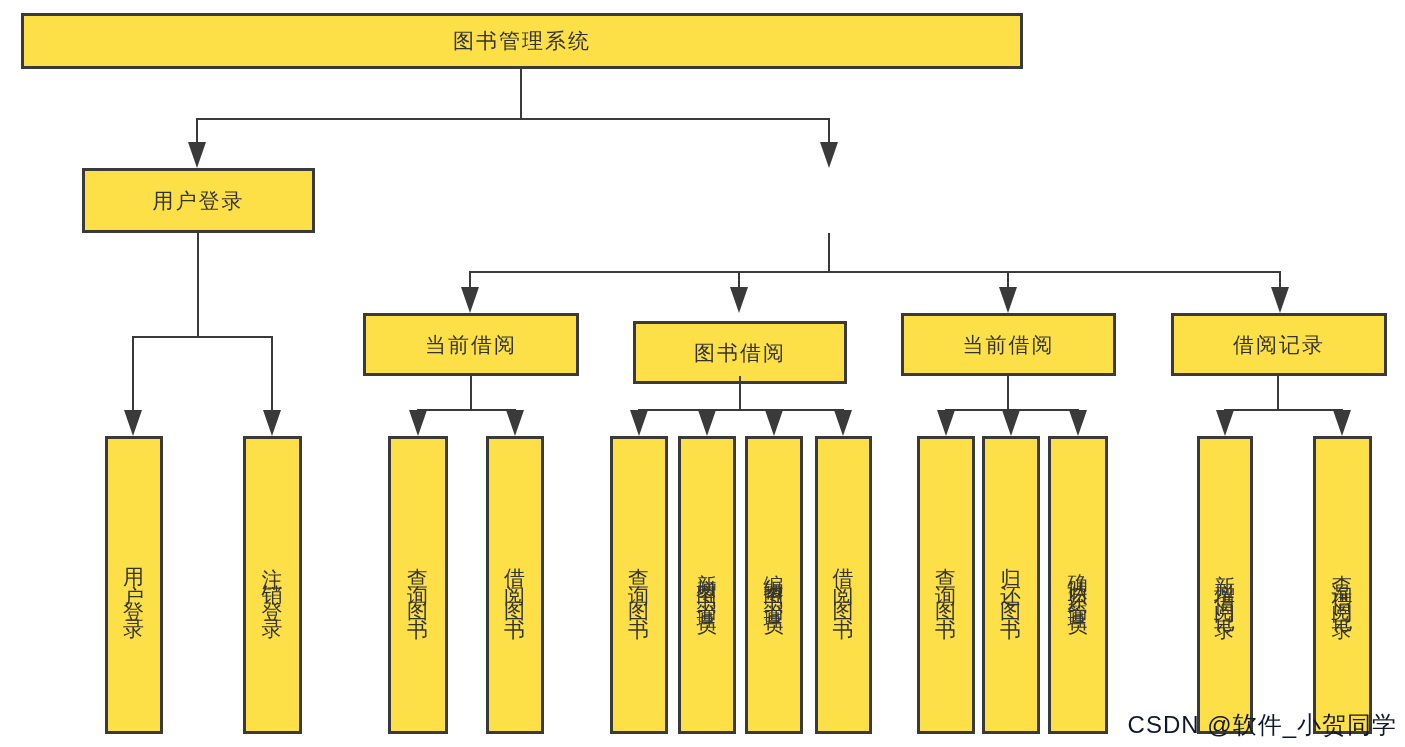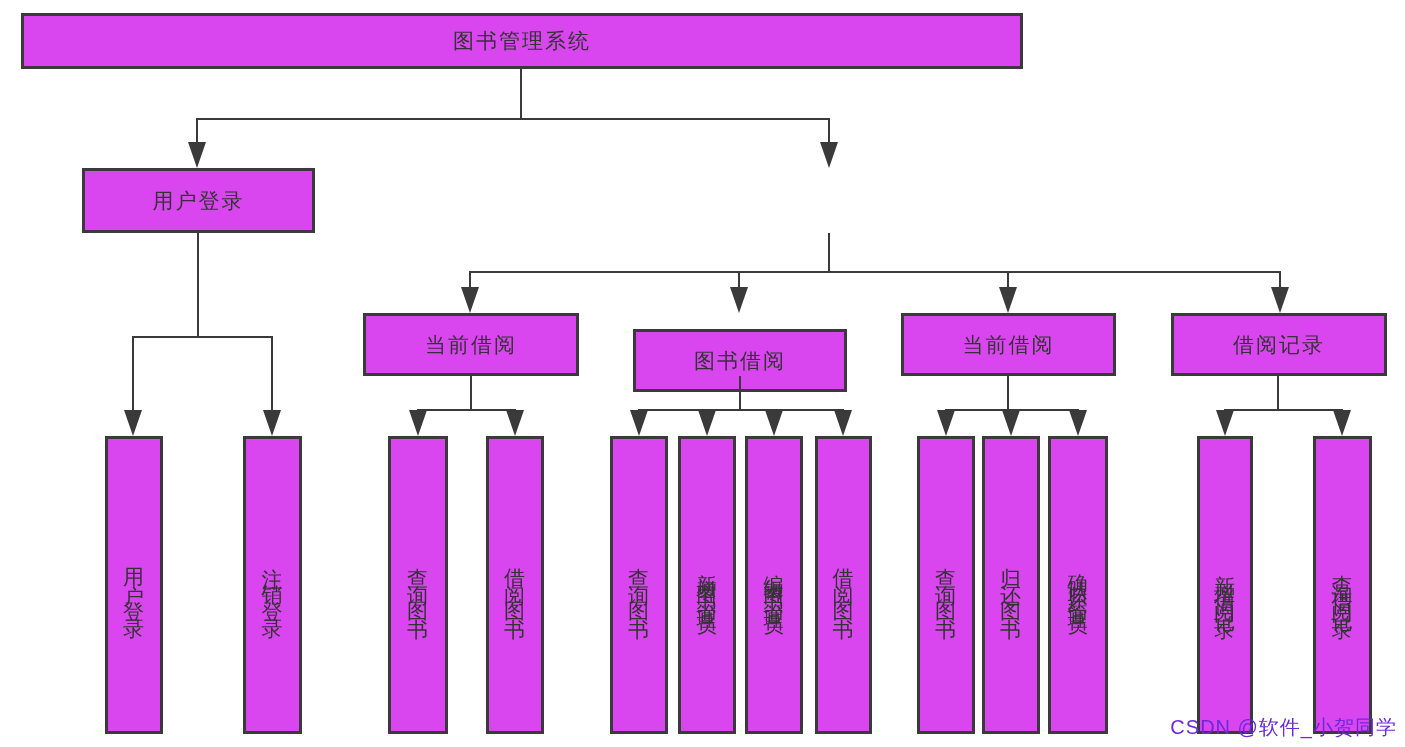--- a/index.html
+++ b/index.html
@@ -2,42 +2,42 @@
 <html><head>
 <meta charset="utf-8">
 <style>
   html,body { margin:0; padding:0; background:#fff; }
   .stage {
     position:relative; width:1405px; height:747px; background:#ffffff;
     font-family:"Liberation Sans", sans-serif; color:#333333; overflow:hidden;
   }
   .box {
     position:absolute; box-sizing:border-box;
-    border:3px solid #3a3a3a; background:#d946ef;
+    border:3px solid #3a3a3a; background:#fde047;
     display:flex; align-items:center; justify-content:center;
     color:#333333;
   }
   .hbox { font-size:21px; letter-spacing:2px; white-space:nowrap; }
   .vbox {
     writing-mode:vertical-rl; text-orientation:mixed;
     font-size:21px; line-height:1;
   }
   .ls4 { letter-spacing:17px; }
   .ls6 { letter-spacing:9px; }
   .ls9 { letter-spacing:6px; font-size:20px; }
   .vline { position:absolute; width:2px; background:#3a3a3a; }
   .hline { position:absolute; height:2px; background:#3a3a3a; }
   .arr {
     position:absolute; width:0; height:0;
     border-left:9px solid transparent; border-right:9px solid transparent;
     border-top:26px solid #3a3a3a;
   }
   .watermark {
     position:absolute; right:8px; bottom:6px;
-    font-size:20px; color:#6d28d9; letter-spacing:1px; white-space:nowrap;
+    font-size:24px; color:#0f172a; letter-spacing:1px; white-space:nowrap;
   }
 </style>
 </head>
 <body>
 
 <div class="stage">
 
   <div class="box hbox" style="left:21px;top:13px;width:1002px;height:56px">图书管理系统</div>
 
   <div class="vline" style="left:520px;top:69px;height:50px"></div>
@@ -61,21 +61,21 @@
   <div class="vline" style="left:469px;top:271px;height:22px"></div>
   <div class="vline" style="left:738px;top:271px;height:22px"></div>
   <div class="vline" style="left:1007px;top:271px;height:22px"></div>
   <div class="vline" style="left:1279px;top:271px;height:22px"></div>
   <div class="arr" style="left:461px;top:287px"></div>
   <div class="arr" style="left:730px;top:287px"></div>
   <div class="arr" style="left:999px;top:287px"></div>
   <div class="arr" style="left:1271px;top:287px"></div>
 
   <div class="box hbox" style="left:363px;top:313px;width:216px;height:63px">当前借阅</div>
-  <div class="box hbox" style="left:633px;top:329px;width:214px;height:63px">图书借阅</div>
+  <div class="box hbox" style="left:633px;top:321px;width:214px;height:63px">图书借阅</div>
   <div class="box hbox" style="left:1171px;top:313px;width:216px;height:63px">借阅记录</div>
   <div class="box hbox" style="left:901px;top:313px;width:215px;height:63px">当前借阅</div>
 
   <div class="vline" style="left:470px;top:376px;height:33px"></div>
   <div class="hline" style="left:417px;top:409px;width:99px"></div>
   <div class="vline" style="left:417px;top:409px;height:8px"></div>
   <div class="vline" style="left:514px;top:409px;height:8px"></div>
   <div class="arr" style="left:409px;top:410px"></div>
   <div class="arr" style="left:506px;top:410px"></div>
 

